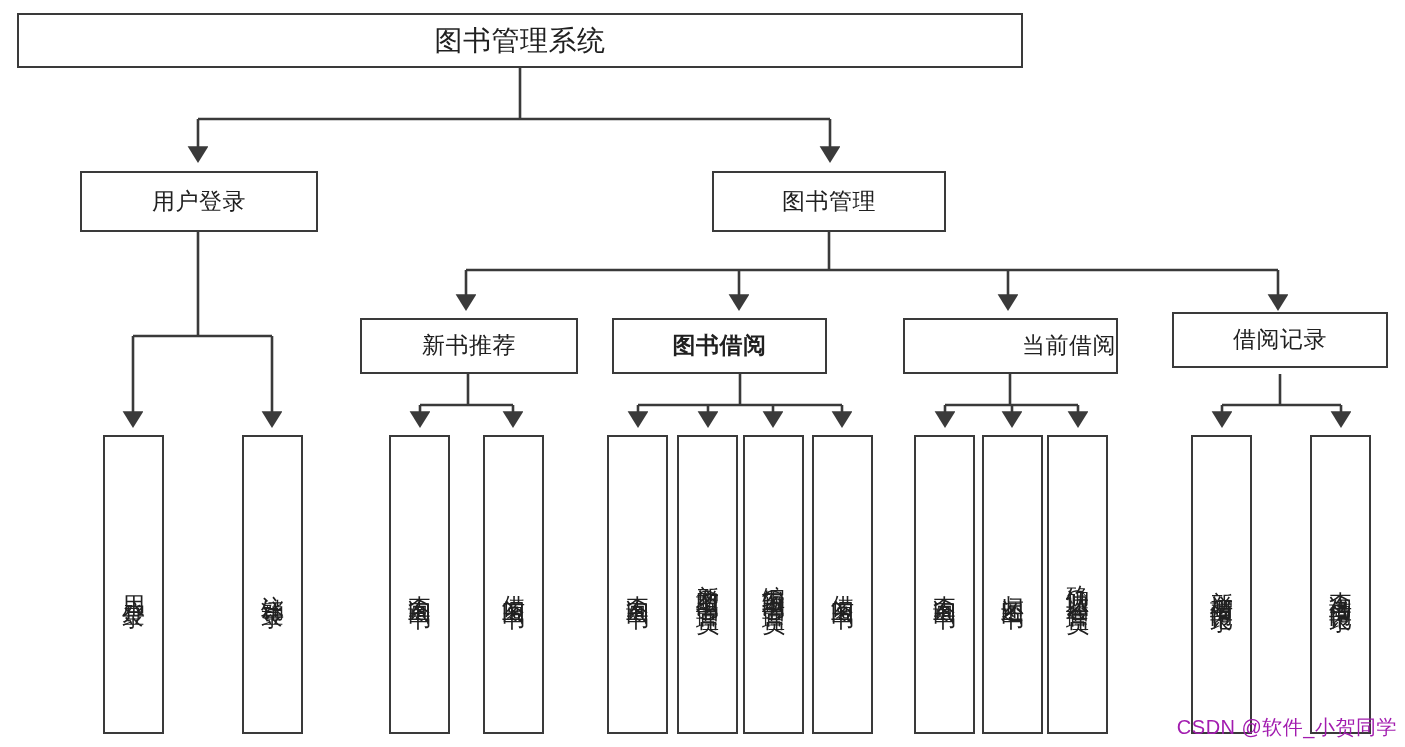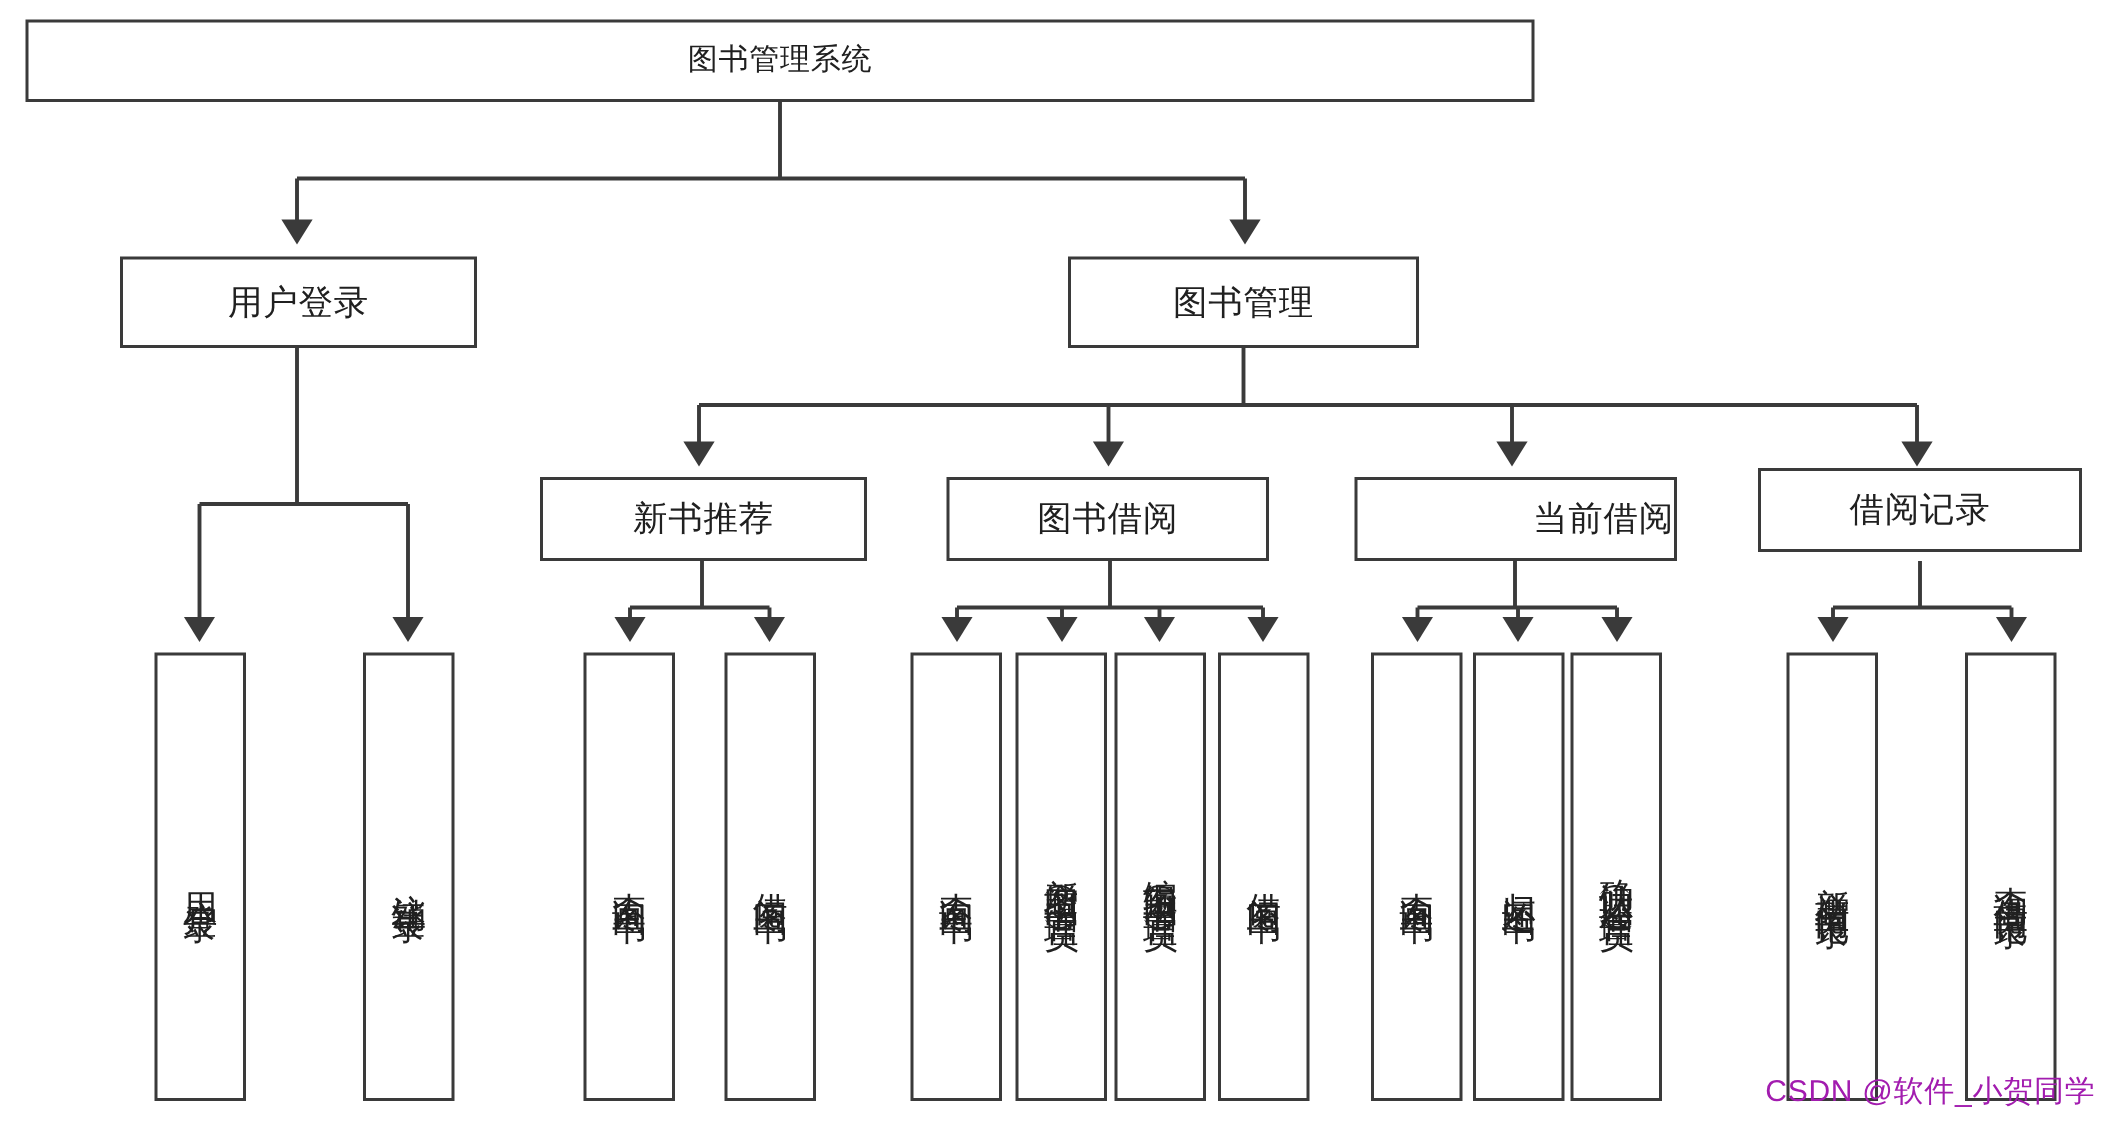--- a/index.html
+++ b/index.html
@@ -36,21 +36,21 @@
     text-align:center;
     line-height:1.12;
     white-space:nowrap;
   }
   
   .node.horiz .label{
     font-size:23px;
     letter-spacing:0.5px;
   }
   #node-root.node.horiz .label{
-    font-size:20px;
+    font-size:28px;
   }
   
   .node.vert{
     align-items:center;
     justify-content:center;
   }
   .node.vert .label{
     writing-mode:vertical-rl;
     text-orientation:upright;
     font-size:23px;
@@ -130,21 +130,21 @@
   <div class="node horiz" style="left:80px;top:171px;width:238px;height:61px;">
     <span class="label">用户登录</span>
   </div>
   <div class="node horiz" style="left:360px;top:318px;width:218px;height:56px;">
     <span class="label">新书推荐</span>
   </div>
 
   <div class="node horiz" style="left:712px;top:171px;width:234px;height:61px;">
     <span class="label">图书管理</span>
   </div>
-  <div class="node horiz" style="left:631px;top:318px;width:215px;height:56px;">
+  <div class="node horiz" style="left:612px;top:318px;width:215px;height:56px;font-weight:bold;">
     <span class="label">图书借阅</span>
   </div>
   <div class="node horiz" style="left:903px;top:318px;width:215px;height:56px;justify-content:flex-end;">
     <span class="label">当前借阅</span>
   </div>
   <div class="node horiz" style="left:1172px;top:312px;width:216px;height:56px;">
     <span class="label">借阅记录</span>
   </div>
 
   <div class="node vert" style="left:103px;top:435px;width:61px;height:299px;">

